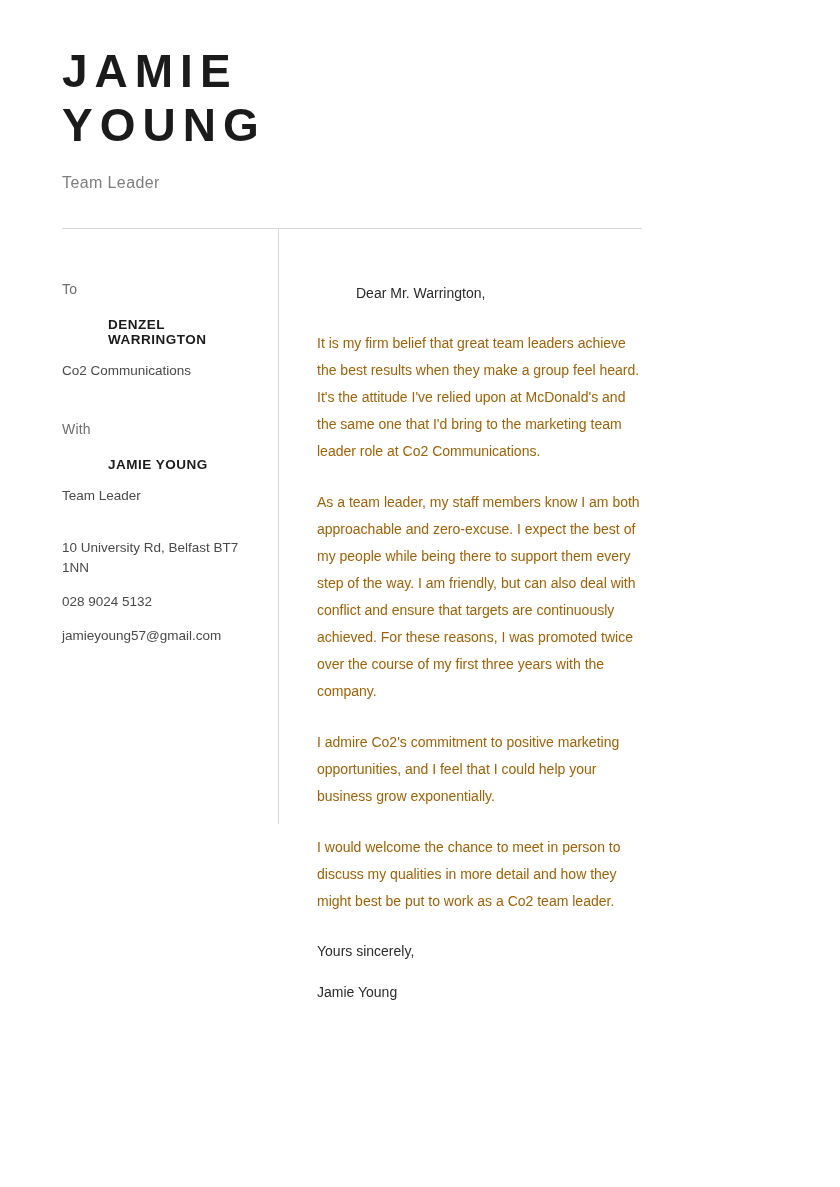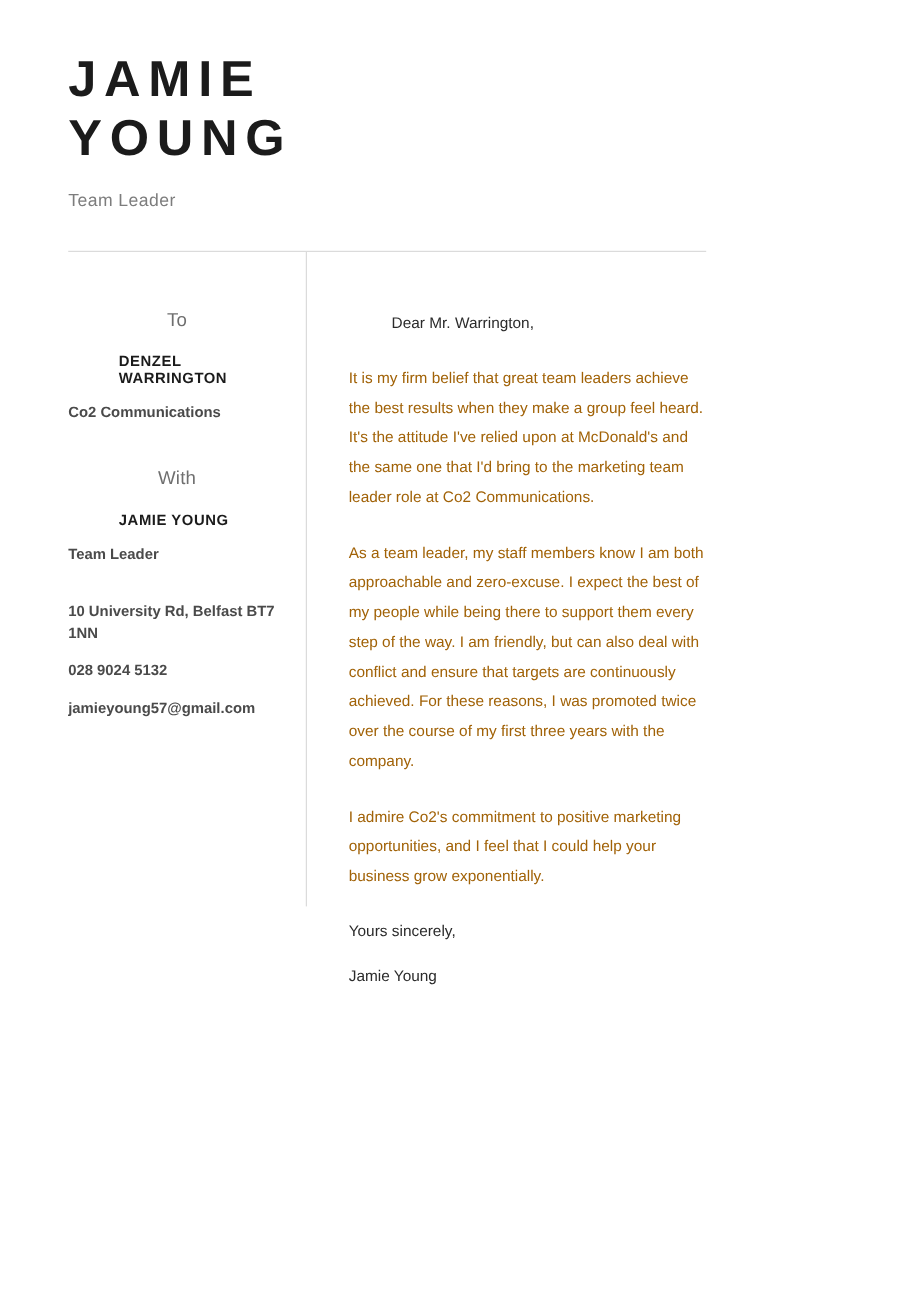--- a/index.html
+++ b/index.html
@@ -71,42 +71,40 @@
   }
   .right-col {
     flex: 1 1 auto;
     padding-top: 52px;
     padding-left: 38px;
     box-sizing: border-box;
   }
 
   
   .block-label {
-    font-size: 17px;
+    font-size: 14px;
     color: #6f6f6f;
     margin-bottom: 20px;
     letter-spacing: 0.2px;
-    text-align: center;
   }
   .recipient-name,
   .sender-name {
     font-size: 13.5px;
     font-weight: 700;
     color: #1b1b1b;
     letter-spacing: 0.5px;
     text-transform: uppercase;
     margin-bottom: 14px;
     padding-left: 46px;
   }
   .meta-line {
     font-size: 13.5px;
     color: #4a4a4a;
     line-height: 20px;
     margin-bottom: 14px;
-    font-weight: bold;
   }
   .spacer-lg { height: 26px; }
   .spacer-md { height: 18px; }
 
   
   .salutation {
     font-size: 14px;
     color: #2b2b2b;
     line-height: 25px;
     margin-bottom: 24px;
@@ -167,19 +165,20 @@
 
     </div>
 
     <div class="divider"></div>
 
     <div class="right-col">
       <div class="salutation">Dear Mr. Warrington,</div>
       <div class="para">It is my firm belief that great team leaders achieve the best results when they make a group feel heard. It's the attitude I've relied upon at McDonald's and the same one that I'd bring to the marketing team leader role at Co2 Communications.</div>
       <div class="para">As a team leader, my staff members know I am both approachable and zero-excuse. I expect the best of my people while being there to support them every step of the way. I am friendly, but can also deal with conflict and ensure that targets are continuously achieved. For these reasons, I was promoted twice over the course of my first three years with the company.</div>
       <div class="para">I admire Co2's commitment to positive marketing opportunities, and I feel that I could help your business grow exponentially.</div>
+      <div class="para">I would welcome the chance to meet in person to discuss my qualities in more detail and how they might best be put to work as a Co2 team leader.</div>
       <div class="closing">Yours sincerely,</div>
       <div class="signature">Jamie Young</div>
     </div>
 
   </div>
 
 </div>
 
 </body></html>

